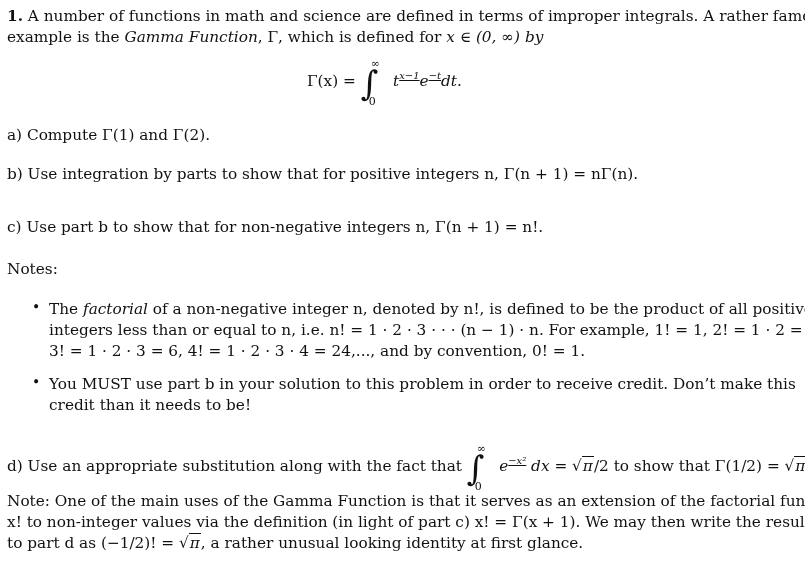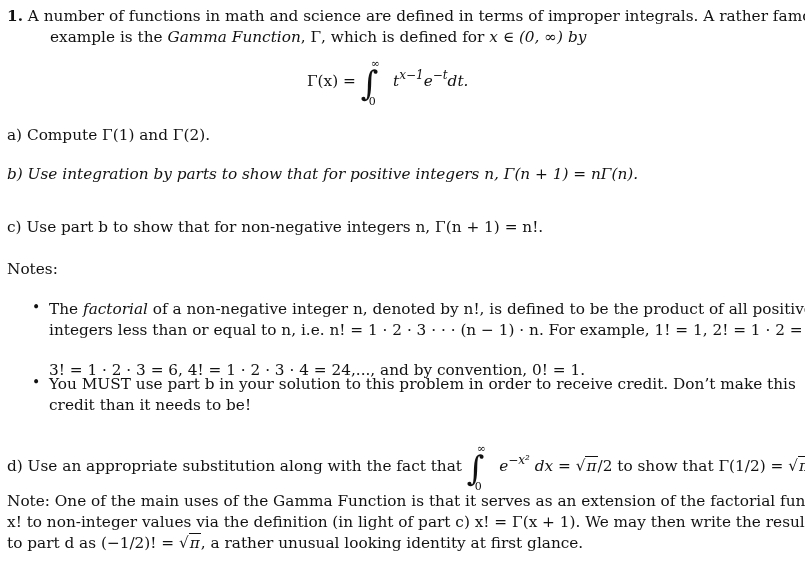--- a/index.html
+++ b/index.html
@@ -7,64 +7,64 @@
     width: 805px; height: 563px; overflow: hidden; position: relative;
     font-family: "DejaVu Serif", "Liberation Serif", serif;
     color: #111; font-size: 15.3px;
   }
   .page { position: absolute; left: 7px; top: 0; width: 790px; }
   .line { position: absolute; left: 0; white-space: nowrap; line-height: 20px; }
   .ind { left: 42px; }
   .bul { position: absolute; left: 25px; font-size: 14px; }
   i, .m { font-style: italic; }
   b { font-weight: bold; }
-  sup { font-size: 12px; vertical-align: 7px; line-height: 0; }
+  sup { font-size: 10px; vertical-align: 7px; line-height: 0; text-decoration: underline; }
   .intg { display: inline-block; position: relative; }
   .intsym { font-size: 34px; font-style: normal; line-height: 1; vertical-align: -9px; }
   .lim-top { position: absolute; font-size: 11px; font-style: normal; }
   .lim-bot { position: absolute; font-size: 11px; font-style: normal; }
   .sqrt { display: inline-block; }
   .sqrt .rad { border-top: 1px solid #111; padding: 0 1px; }
 </style>
 </head>
 <body>
 
 <div class="page">
 
   <div class="line" style="top:6px;">
     <b>1.</b>
     <span>A number of functions in math and science are defined in terms of improper integrals. A rather famous</span>
   </div>
 
-  <div class="line" style="top:27px;margin-left:43px;">
+  <div class="line" style="top:27px;">
     <span>example is the </span><i>Gamma Function</i><span>, Γ, which is defined for </span><span class="m">x ∈ (0, ∞) by</span>
   </div>
 
   <div class="line" style="top:66px; left:300px;">
     <span>Γ(x) = </span>
     <span class="intg">
       <span class="intsym">∫</span>
       <span class="lim-top" style="left:10px; top:-12px;">∞</span>
       <span class="lim-bot" style="left:8px; top:26px;">0</span>
     </span>
     &nbsp;&nbsp;<i>t</i><sup class="m">x−1</sup><i>e</i><sup class="m">−t</sup><i>dt.</i>
   </div>
 
   <div class="line" style="top:125px;">a) Compute Γ(1) and Γ(2).</div>
-  <div class="line" style="top:164px;font-style:italic;">b) Use integration by parts to show that for positive integers n, Γ(n + 1) = nΓ(n).</div>
+  <div class="line" style="top:164px;">b) Use integration by parts to show that for positive integers n, Γ(n + 1) = nΓ(n).</div>
   <div class="line" style="top:217px;">c) Use part b to show that for non-negative integers n, Γ(n + 1) = n!.</div>
 
   <div class="line" style="top:259px;text-align:center;">Notes:</div>
 
   <span class="bul" style="top:299px;">•</span>
   <div class="line ind" style="top:299px;">
     <span>The </span><i>factorial</i><span> of a non-negative integer n, denoted by n!, is defined to be the product of all positive</span>
   </div>
   <div class="line ind" style="top:320px;">integers less than or equal to n, i.e. n! = 1 · 2 · 3 · · · (n − 1) · n.  For example, 1! = 1, 2! = 1 · 2 = 2,</div>
-  <div class="line ind" style="top:341px;margin-top:19px;">3! = 1 · 2 · 3 = 6, 4! = 1 · 2 · 3 · 4 = 24,..., and by convention, 0! = 1.</div>
+  <div class="line ind" style="top:341px;">3! = 1 · 2 · 3 = 6, 4! = 1 · 2 · 3 · 4 = 24,..., and by convention, 0! = 1.</div>
 
   <span class="bul" style="top:374px;">•</span>
   <div class="line ind" style="top:374px;">You MUST use part b in your solution to this problem in order to receive credit.  Don’t make this</div>
   <div class="line ind" style="top:395px;">credit than it needs to be!</div>
 
   <div class="line" style="top:451px;">
     <span>d) Use an appropriate substitution along with the fact that </span>
     <span class="intg">
       <span class="intsym">∫</span>
       <span class="lim-top" style="left:10px; top:-12px;">∞</span>

